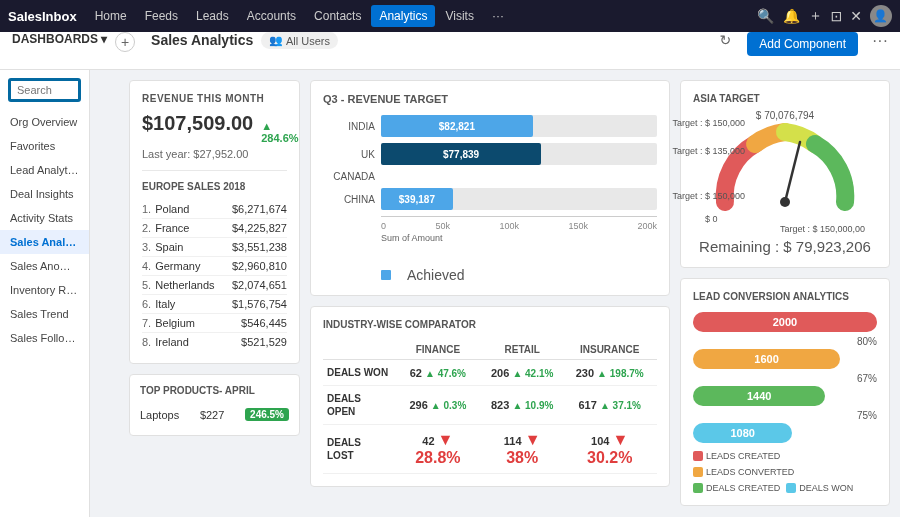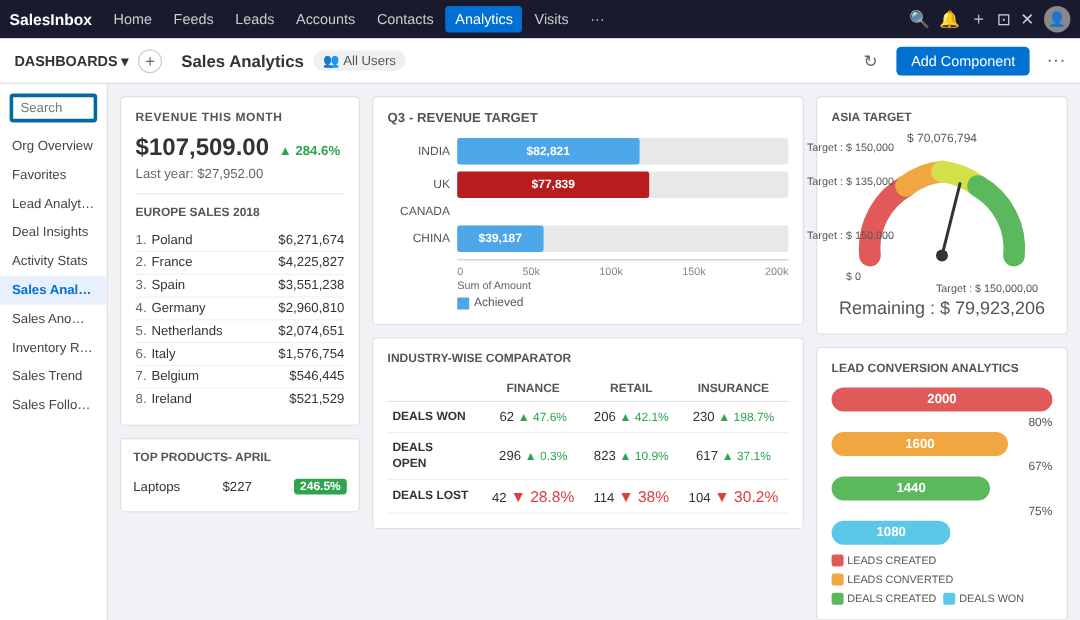--- a/index.html
+++ b/index.html
@@ -13,21 +13,21 @@
     .top-nav .brand { color: #fff; font-weight: bold; font-size: 13px; margin-right: 8px; }
     .top-nav .nav-item { padding: 4px 8px; font-size: 12px; color: #ccc; cursor: pointer; border-radius: 3px; }
     .top-nav .nav-item.active { background: #0070d2; color: #fff; }
     .top-nav .nav-spacer { flex: 1; }
     .top-nav .nav-icons { display: flex; gap: 8px; align-items: center; }
     .top-nav .nav-icons span { color: #ccc; cursor: pointer; font-size: 14px; }
     .top-nav .avatar { width: 22px; height: 22px; border-radius: 50%; background: #888; display: flex; align-items: center; justify-content: center; overflow: hidden; }
 
     
     .sub-nav {
-      display: flex; align-items: center; background: #fff; border-bottom: 1px solid #e0e0e0;
+      display: flex; align-items: flex-start; background: #fff; border-bottom: 1px solid #e0e0e0;
       height: 38px; padding: 0 12px; gap: 8px;
     }
     .sub-nav .dashboards-btn { font-weight: 600; font-size: 12px; color: #333; cursor: pointer; display: flex; align-items: center; gap: 3px; }
     .sub-nav .add-btn { width: 20px; height: 20px; border-radius: 50%; border: 1px solid #ccc; display: flex; align-items: center; justify-content: center; cursor: pointer; font-size: 14px; color: #666; }
     .sub-nav .page-title { font-size: 14px; font-weight: 600; color: #333; margin-left: 8px; }
     .sub-nav .users-badge { background: #f0f0f0; border-radius: 12px; padding: 2px 8px; font-size: 11px; color: #555; display: flex; align-items: center; gap: 3px; }
     .sub-nav-spacer { flex: 1; }
     .sub-nav .refresh-btn { color: #666; cursor: pointer; font-size: 14px; margin-right: 8px; }
     .sub-nav .add-component-btn { background: #0070d2; color: #fff; border: none; border-radius: 4px; padding: 5px 12px; font-size: 12px; cursor: pointer; font-weight: 500; }
     .sub-nav .more-btn { color: #666; cursor: pointer; font-size: 16px; margin-left: 6px; }
@@ -73,55 +73,55 @@
     .badge-red { background: #e03e3e; }
 
     
     .q3-card { padding: 12px; }
     .q3-title { font-size: 11px; font-weight: 700; color: #555; text-transform: uppercase; margin-bottom: 10px; }
     .bar-chart { width: 100%; }
     .bar-row { display: flex; align-items: center; margin-bottom: 6px; }
     .bar-label { width: 52px; font-size: 10px; color: #555; text-align: right; margin-right: 6px; flex-shrink: 0; }
     .bar-fill { height: 100%; border-radius: 2px; display: flex; align-items: center; justify-content: center; font-size: 10px; font-weight: 700; color: #fff; position: relative; }
     .bar-axis { display: flex; justify-content: space-between; font-size: 9px; color: #888; margin-top: 4px; padding-left: 58px; }
-    .bar-legend { font-size: 10px; color: #555; margin-top: 4px; padding-left: 58px; display: flex; align-items: center; gap: 4px; }
+    .bar-legend { font-size: 14px; color: #555; margin-top: 24px; padding-left: 58px; display: flex; align-items: center; gap: 16px; }
     .legend-box { width: 10px; height: 10px; background: #4da6e8; border-radius: 1px; }
     .x-axis-line { border: none; border-top: 1px solid #ccc; margin-left: 58px; margin-bottom: 4px; }
 
     
     .industry-card { padding: 12px; }
     .industry-title { font-size: 10px; font-weight: 700; color: #555; text-transform: uppercase; margin-bottom: 10px; }
     .industry-table { width: 100%; border-collapse: collapse; font-size: 11px; }
     .industry-table th { text-align: center; font-weight: 700; font-size: 10px; color: #555; padding: 4px 6px; border-bottom: 1px solid #e0e0e0; }
     .industry-table th:first-child { text-align: left; }
-    .industry-table td { text-align: center; padding: 6px 4px; border-bottom: 1px solid #f0f0f0; font-size: 11px; }
+    .industry-table td { text-align: center; padding: 6px 4px; border-bottom: 1px solid #f0f0f0; font-size: 11px; font-weight: bold; }
     .industry-table td:first-child { text-align: left; font-weight: 600; font-size: 10px; line-height: 1.3; }
     .up { color: #2ea44f; font-size: 10px; }
-    .down { color: #e03e3e; font-size: 13px; }
+    .down { color: #e03e3e; font-size: 16px; }
 
     
     .asia-card { padding: 12px; }
     .asia-title { font-size: 10px; font-weight: 700; color: #555; text-transform: uppercase; margin-bottom: 6px; }
     .gauge-container { display: flex; flex-direction: column; align-items: center; }
-    .gauge-top-label { font-size: 10px; color: #555; margin-bottom: 12px; }
+    .gauge-top-label { font-size: 10px; color: #555; margin-bottom: 1px; }
     .gauge-svg { width: 160px; height: 90px; }
     .gauge-labels { display: flex; justify-content: space-between; width: 160px; font-size: 9px; color: #555; margin-top: 2px; }
     .gauge-remaining { font-size: 15px; color: #555; margin-top: 4px; text-align: center; }
 
     
     .lead-card { padding: 12px; }
     .lead-title { font-size: 10px; font-weight: 700; color: #555; text-transform: uppercase; margin-bottom: 10px; }
     .lead-bar-row { margin-bottom: 4px; }
     .lead-bar { height: 20px; border-radius: 10px; display: flex; align-items: center; justify-content: center; font-size: 11px; font-weight: 700; color: #fff; }
     .lead-pct { font-size: 10px; color: #555; text-align: right; margin-bottom: 2px; }
     .lead-legend { display: flex; flex-wrap: wrap; gap: 6px; margin-top: 8px; font-size: 9px; color: #555; }
     .lead-legend-item { display: flex; align-items: center; gap: 3px; }
     .legend-dot { width: 10px; height: 10px; border-radius: 2px; }
 
-    .col-left { grid-column: 1; display: flex; flex-direction: column; gap: 10px; }
+    .col-left { grid-column: 1; display: flex; flex-direction: column; gap: 10px; margin-left: 29px; }
     .col-mid { grid-column: 2; display: flex; flex-direction: column; gap: 10px; }
     .col-right { grid-column: 3; display: flex; flex-direction: column; gap: 10px; }
   </style>
 </head>
 <body>
 
 <nav class="top-nav">
   <span class="brand">SalesInbox</span>
   <span class="nav-item">Home</span>
   <span class="nav-item">Feeds</span>
@@ -247,21 +247,21 @@
                 <div class="bar-fill" style="width:55%; background:#4da6e8;">$82,821</div>
               </div>
               <span style="position:absolute; right:-88px; top:3px; font-size:9px; color:#555; white-space:nowrap;">Target : $ 150,000</span>
             </div>
           </div>
 
           <div class="bar-row">
             <div class="bar-label">UK</div>
             <div style="flex:1; position:relative;">
               <div style="background:#e8e8e8; height:22px; border-radius:2px;">
-                <div class="bar-fill" style="width:58%; background:#b91c1c;text-align:right;">$77,839</div>
+                <div class="bar-fill" style="width:58%; background:#0c4a6e;text-align:right;">$77,839</div>
               </div>
               <span style="position:absolute; right:-88px; top:3px; font-size:9px; color:#555; white-space:nowrap;">Target : $ 135,000</span>
             </div>
           </div>
 
           <div class="bar-row">
             <div class="bar-label">CANADA</div>
           </div>
 
           <div class="bar-row">

